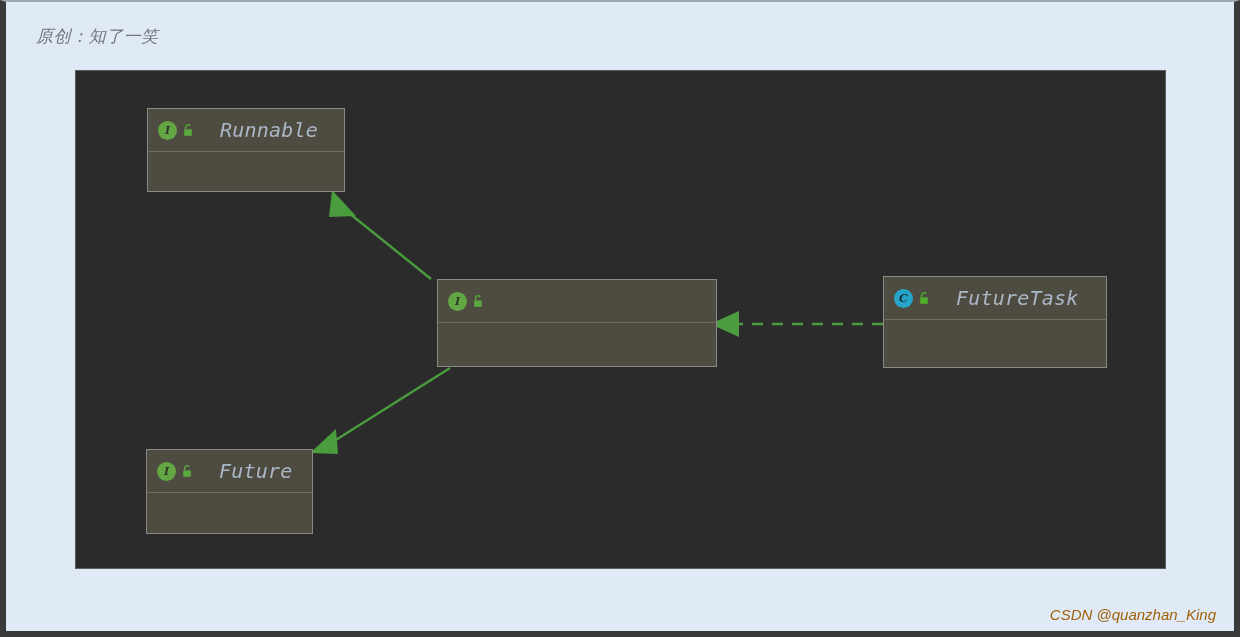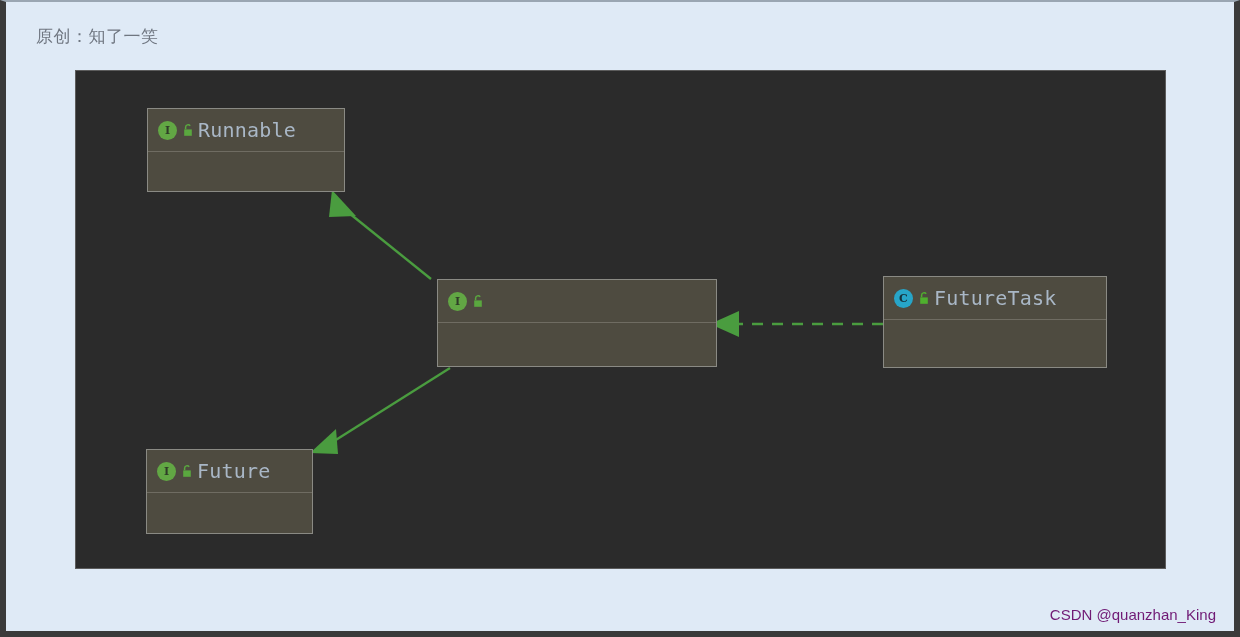--- a/index.html
+++ b/index.html
@@ -14,20 +14,21 @@
     position: relative;
     width: 1240px;
     height: 637px;
     background: #dfeaf6;
     box-sizing: border-box;
     border-left: 6px solid #3a3a3a;
     border-right: 6px solid #3a3a3a;
     border-top: 2px solid #9aa6b2;
     border-bottom: 6px solid #3a3a3a;
     overflow: hidden;
+    font-style: italic;
   }
   .header-title {
     position: absolute;
     left: 30px;
     top: 23px;
     font-size: 17px;
     color: #6f7680;
     font-family: "DejaVu Sans", "Liberation Sans", sans-serif;
     letter-spacing: 0.5px;
     white-space: nowrap;
@@ -83,33 +84,33 @@
   .type-icon.iface { background: #62a744; color: #2f3c28; }
   .type-icon.cls   { background: #27a5c8; color: #16323c; }
   .lock-icon {
     width: 14px;
     height: 15px;
     margin-left: 5px;
     flex: 0 0 auto;
     display: inline-block;
   }
   .uml-name {
-    margin-left: 2px;
+    margin-left: 24px;
     font-family: "DejaVu Sans Mono", "Liberation Mono", monospace;
     font-size: 20px;
     color: #a9b7c6;
     white-space: nowrap;
     letter-spacing: 0.2px;
   }
   .watermark {
     position: absolute;
     right: 18px;
     bottom: 8px;
     font-size: 15px;
-    color: #701a75;
+    color: #a16207;
     font-family: "Liberation Sans", sans-serif;
     white-space: nowrap;
   }
 </style>
 </head>
 <body>
 
 <div class="page">
 
   <div class="header-title">原创：知了一笑</div>

